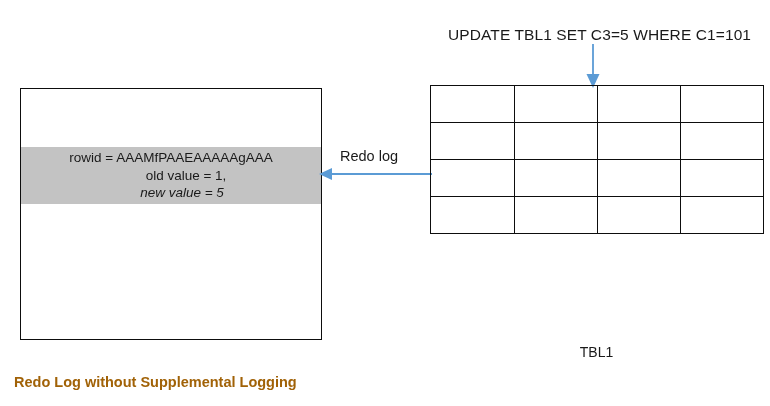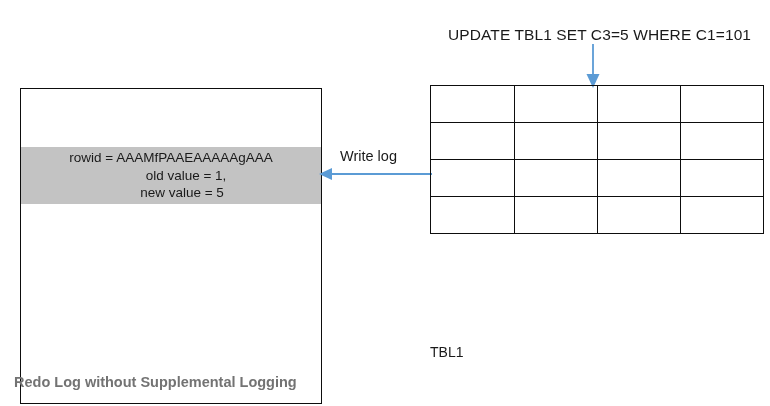--- a/index.html
+++ b/index.html
@@ -35,21 +35,21 @@
     width: 30px;
     height: 46px;
   }
 
   
   #redo-log-box {
     position: absolute;
     left: 20px;
     top: 88px;
     width: 302px;
-    height: 316px;
+    height: 252px;
     border: 1.6px solid #0d0d0d;
     background: #ffffff;
     box-sizing: border-box;
   }
   #redo-log-entry {
     position: absolute;
     left: 0px;
     top: 58px;
     width: 100%;
     height: 57px;
@@ -61,29 +61,29 @@
     justify-content: center;
     line-height: 1.32;
   }
   #redo-log-entry .ln {
     font-size: 13.5px;
     white-space: nowrap;
     color: #1a1a1a;
   }
   #redo-log-entry .ln-rowid { margin-left: 0px; }
   #redo-log-entry .ln-old   { margin-left: 30px; text-align: center; }
-  #redo-log-entry .ln-new   { margin-left: 22px; }
+  #redo-log-entry .ln-new   { margin-left: 22px; font-style: italic; }
 
   #redo-log-caption {
     position: absolute;
     left: 14px;
     top: 374px;
     font-size: 14.5px;
     font-weight: bold;
-    color: #737373;
+    color: #a16207;
     white-space: nowrap;
   }
 
   
   #write-log-label {
     position: absolute;
     left: 340px;
     top: 148px;
     font-size: 14.5px;
     color: #1a1a1a;
@@ -119,20 +119,21 @@
   #tbl1 col.col-a { width: 84px; }
   #tbl1 col.col-b { width: 83px; }
   #tbl1 col.col-c { width: 83px; }
   #tbl1 col.col-d { width: 83px; }
 
   #tbl1-caption {
     position: absolute;
     left: 430px;
     top: 344px;
     width: 333px;
+    text-align: center;
     font-size: 14px;
     color: #1a1a1a;
   }
 </style>
 </head>
 <body>
 
 <div id="sql-statement">UPDATE TBL1 SET C3=5 WHERE C1=101</div>
 
 <svg id="sql-arrow" viewBox="0 0 30 46">
@@ -142,21 +143,21 @@
 
 <div id="redo-log-box">
   <div id="redo-log-entry">
     <div class="ln ln-rowid">rowid = AAAMfPAAEAAAAAgAAA</div>
     <div class="ln ln-old">old value = 1,</div>
     <div class="ln ln-new">new value = 5</div>
   </div>
 </div>
 <div id="redo-log-caption">Redo Log without Supplemental Logging</div>
 
-<div id="write-log-label">Write log</div>
+<div id="write-log-label">Redo log</div>
 <svg id="write-log-arrow" viewBox="0 0 114 20">
   <line x1="114" y1="10" x2="14" y2="10" stroke="#5b9bd5" stroke-width="1.8"></line>
   <polygon points="1,10 14,4 14,16" fill="#5b9bd5"></polygon>
 </svg>
 
 <table id="tbl1">
   <colgroup>
     <col class="col-a">
       <col class="col-b">
       <col class="col-c">

